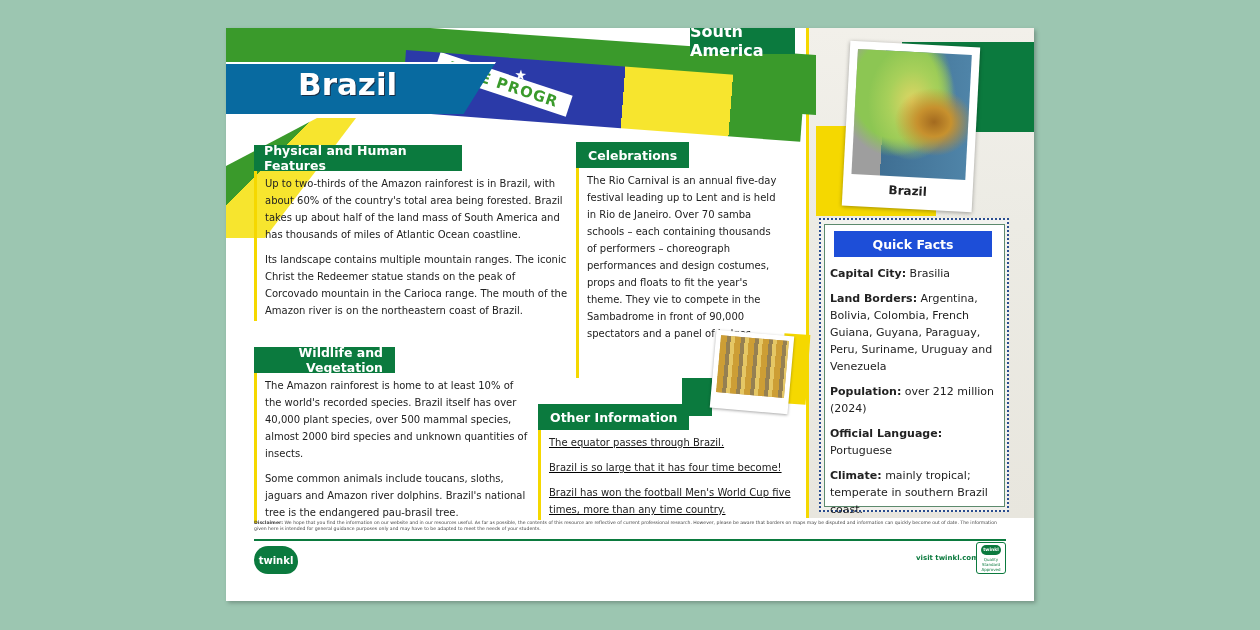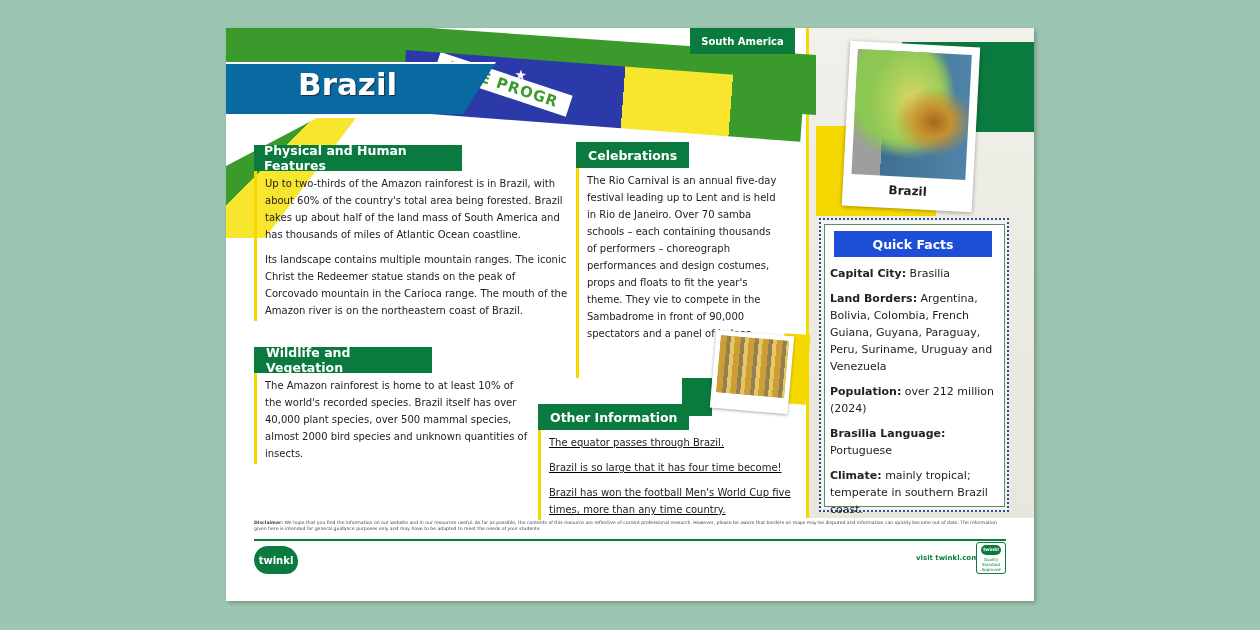--- a/index.html
+++ b/index.html
@@ -71,21 +71,21 @@
     border-top: 2px solid #fff;
   }
   .title-text {
     position: absolute; left: 72px; top: 38px;
     color: #ffffff; font-weight: bold; font-size: 31px;
     font-family: "DejaVu Sans", sans-serif;
     text-shadow: 1px 1px 0 #1b2f46;
   }
   .region-badge {
     position: absolute; left: 464px; top: 0px; width: 105px; height: 26px;
-    background: #0b7a3e; color: #fff; font-weight: bold; font-size: 10px;
+    background: #0b7a3e; color: #fff; font-weight: bold; font-size: 16px;
     display: flex; align-items: center; justify-content: center;
   }
   
   .section { position: absolute; }
   .sec-head {
     background: #0b7a3e; color: #fff; font-weight: bold; font-size: 12.5px;
     padding: 0 12px; height: 26px; display: inline-flex; align-items: center;
   }
   .sec-body {
     border-left: 3px solid #f5d800;
@@ -205,23 +205,24 @@
     </div>
   </div>
 
   <div class="carnival-green"></div>
   <div class="carnival-yellow"></div>
   <div class="carnival-polaroid">
     <div class="carnival-img"></div>
   </div>
 
   <div class="section" style="left:28px; top:314px; width:276px;">
-    <div class="sec-head" style="width:178px;">Wildlife and Vegetation</div>
+    <div class="sec-head" style="width:141px;text-align:right;">Wildlife and Vegetation</div>
     <div class="sec-body">
       <p>The Amazon rainforest is home to at least 10% of the world's recorded species. Brazil itself has over 40,000 plant species, over 500 mammal species, almost 2000 bird species and unknown quantities of insects.</p>
+      <p>Some common animals include toucans, sloths, jaguars and Amazon river dolphins. Brazil's national tree is the endangered pau-brasil tree.</p>
     </div>
   </div>
 
   <div class="section" style="left:312px; top:376px; width:270px;text-decoration:underline;">
     <div class="sec-head">Other Information</div>
     <div class="sec-body">
       <p>The equator passes through Brazil.</p>
       <p>Brazil is so large that it has four time become!</p>
       <p>Brazil has won the football Men's World Cup five times, more than any time country.</p>
     </div>
@@ -231,21 +232,21 @@
     <div class="map-img"></div>
     <div class="map-caption">Brazil</div>
   </div>
 
   <div class="qf-outer"></div>
   <div class="qf-inner">
     <div class="qf-head">Quick Facts</div>
     <div class="qf-row"><b>Capital City:</b> <span>Brasilia</span></div>
     <div class="qf-row"><b>Land Borders:</b> <span>Argentina, Bolivia, Colombia, French Guiana, Guyana, Paraguay, Peru, Suriname, Uruguay and Venezuela</span></div>
     <div class="qf-row"><b>Population:</b> <span>over 212 million (2024)</span></div>
-    <div class="qf-row"><b>Brasilia Language:</b> <span>Portuguese</span></div>
+    <div class="qf-row"><b>Official Language:</b> <span>Portuguese</span></div>
     <div class="qf-row"><b>Climate:</b> <span>mainly tropical; temperate in southern Brazil coast.</span></div>
   </div>
 
   <div class="disclaimer">
     <b>Disclaimer:</b>
     <span>We hope that you find the information on our website and in our resources useful. As far as possible, the contents of this resource are reflective of current professional research. However, please be aware that borders on maps may be disputed and information can quickly become out of date. The information given here is intended for general guidance purposes only and may have to be adapted to meet the needs of your students.</span>
   </div>
   <div class="footer-line"></div>
   <div class="twinkl-logo">twinkl</div>
   <div class="visit-link">visit twinkl.com</div>

